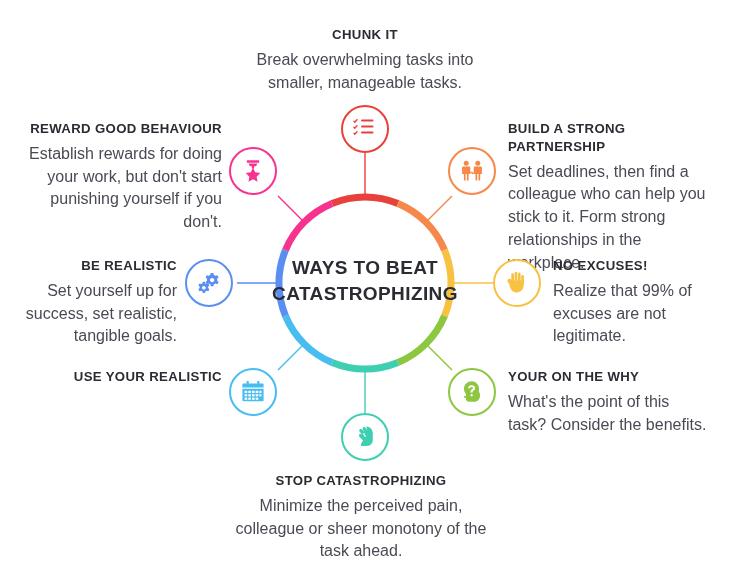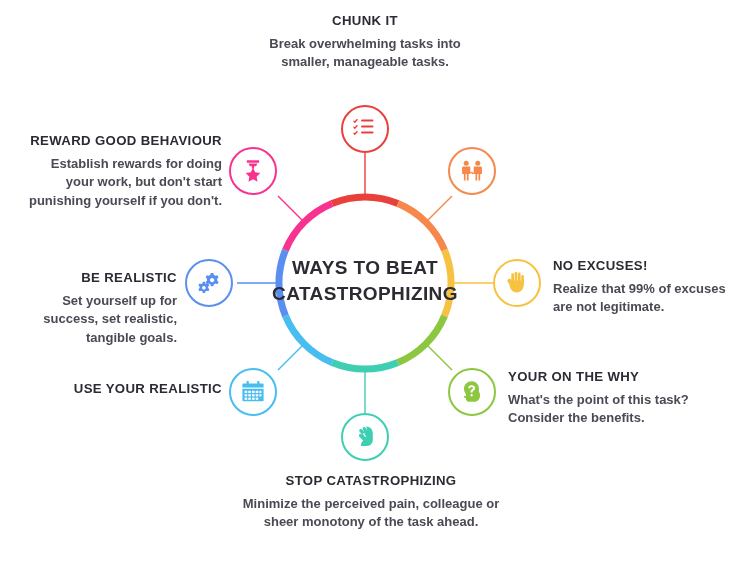--- a/index.html
+++ b/index.html
@@ -51,28 +51,28 @@
   .node-text { position: absolute; }
   .node-title {
     font-size: 13.2px;
     font-weight: 700;
     letter-spacing: 0.35px;
     line-height: 1.35;
     color: #2b2b33;
     margin-bottom: 5px;
   }
   .node-desc {
-    font-size: 13px;
-    font-weight: 700;
+    font-size: 16px;
+    font-weight: 400;
     line-height: 1.42;
     color: #4a4a55;
   }
   .ta-center { text-align: center; }
   .ta-left   { text-align: left; }
-  .ta-right  { text-align: right; margin-top: 12px; }
+  .ta-right  { text-align: right; }
 </style>
 </head>
 <body>
 
 <div id="stage">
 
   <svg id="hub-svg" viewBox="0 0 730 564" xmlns="http://www.w3.org/2000/svg">
 
     <g stroke-width="1.4" fill="none">
       <line x1="365" y1="197" x2="365" y2="153" stroke="#e8413c"></line>
@@ -117,37 +117,41 @@
           <path d="M1.2 5.4l1.6 1.8 3.1-3.4-1-1-2.2 2.4-0.8-1z"></path>
           <path d="M1.2 11.4l1.6 1.8 3.1-3.4-1-1-2.2 2.4-0.8-1z"></path>
           <path d="M1.2 17.4l1.6 1.8 3.1-3.4-1-1-2.2 2.4-0.8-1z"></path>
           <rect x="9" y="3.4" width="12.5" height="2.2" rx="1.1"></rect>
           <rect x="9" y="9.4" width="12.5" height="2.2" rx="1.1"></rect>
           <rect x="9" y="15.4" width="12.5" height="2.2" rx="1.1"></rect>
         </g>
       </svg>
     </span>
   </div>
-  <div class="node-text ta-center" style="left:245px; top:12px; width:240px;">
+  <div class="node-text ta-center" style="left:245px; top:26px; width:240px;">
     <div class="node-title">CHUNK IT</div>
     <div class="node-desc">Break overwhelming tasks into smaller, manageable tasks.</div>
   </div>
 
   <div class="node-bubble" style="left:448px; top:147px; border-color:#f5884a;">
     <span>
       <svg width="26" height="26" viewBox="0 0 26 26">
         <g fill="#f5884a">
           <circle cx="7.2" cy="5.2" r="2.5"></circle>
           <circle cx="18.8" cy="5.2" r="2.5"></circle>
           <path d="M4.3 8.6h5.8c0.7 0 1.2 0.5 1.2 1.2v6.1H9.6v6.6H7.9v-6.6H6.6v6.6H4.9v-6.6H3.1V9.8c0-0.7 0.5-1.2 1.2-1.2z"></path>
           <path d="M15.9 8.6h5.8c0.7 0 1.2 0.5 1.2 1.2v6.1h-1.7v6.6h-1.7v-6.6h-1.3v6.6h-1.7v-6.6h-1.8V9.8c0-0.7 0.5-1.2 1.2-1.2z"></path>
           <path d="M11 14.4c0.9-0.9 2.1-0.9 3 0l0.9 0.9-1.1 1.1-0.9-0.9c-0.3-0.3-0.7-0.3-1 0l-0.9-1.1z"></path>
         </g>
       </svg>
     </span>
+  </div>
+  <div class="node-text ta-left" style="left:508px; top:120px; width:200px;">
+    <div class="node-title">BUILD A STRONG PARTNERSHIP</div>
+    <div class="node-desc">Set deadlines, then find a colleague who can help you stick to it. Form strong relationships in the workplace.</div>
   </div>
 
   <div class="node-bubble" style="left:493px; top:259px; border-color:#f7c242;">
     <span>
       <svg width="26" height="26" viewBox="0 0 26 26">
         <g fill="#f7c242">
           <rect x="7.3" y="3.2" width="2.7" height="11" rx="1.35"></rect>
           <rect x="10.6" y="1.8" width="2.7" height="12.4" rx="1.35"></rect>
           <rect x="13.9" y="2.6" width="2.7" height="11.6" rx="1.35"></rect>
           <rect x="17.2" y="5.0" width="2.7" height="9.2" rx="1.35"></rect>
@@ -185,21 +189,21 @@
       <svg width="26" height="26" viewBox="0 0 26 26">
         <g fill="#3ecfb2">
           <path d="M14.2 2.6c3.9 0 6.6 2.9 6.6 7v6.2c0 3.5-2.4 6.2-6 6.2H9.9c-0.6 0-1-0.4-1-1.1 0-1.1 0.5-2.2 1.4-3.3l0.9-1.1-3.6-3.6c-0.8-0.8-0.8-1.9-0.1-2.6 0.6-0.6 1.6-0.6 2.3 0.1l0.7 0.7-2.8-3.4c-0.7-0.8-0.6-1.8 0.1-2.4 0.7-0.6 1.7-0.5 2.4 0.3l2.5 2.9-1.8-2.9c-0.5-0.9-0.3-1.9 0.5-2.4 0.8-0.5 1.8-0.2 2.3 0.7l1.5 2.6z"></path>
         </g>
         <g fill="#ffffff" opacity="0.85">
           <path d="M11.4 9.1c0.4-0.3 0.9-0.1 1.1 0.3l1.4 2.6c0.2 0.4 0 0.9-0.4 1-0.4 0.2-0.9 0-1.1-0.4l-1.3-2.5c-0.2-0.4-0.1-0.8 0.3-1z"></path>
         </g>
       </svg>
     </span>
   </div>
-  <div class="node-text ta-center" style="left:241px; top:472px; width:260px;">
+  <div class="node-text ta-center" style="left:231px; top:472px; width:260px;">
     <div class="node-title">STOP CATASTROPHIZING</div>
     <div class="node-desc">Minimize the perceived pain, colleague or sheer monotony of the task ahead.</div>
   </div>
 
   <div class="node-bubble" style="left:229px; top:368px; border-color:#47bdf0;">
     <span>
       <svg width="26" height="26" viewBox="0 0 26 26">
         <g fill="#47bdf0">
           <rect x="6.6" y="1.8" width="2.2" height="4.6" rx="1.1"></rect>
           <rect x="17.2" y="1.8" width="2.2" height="4.6" rx="1.1"></rect>

